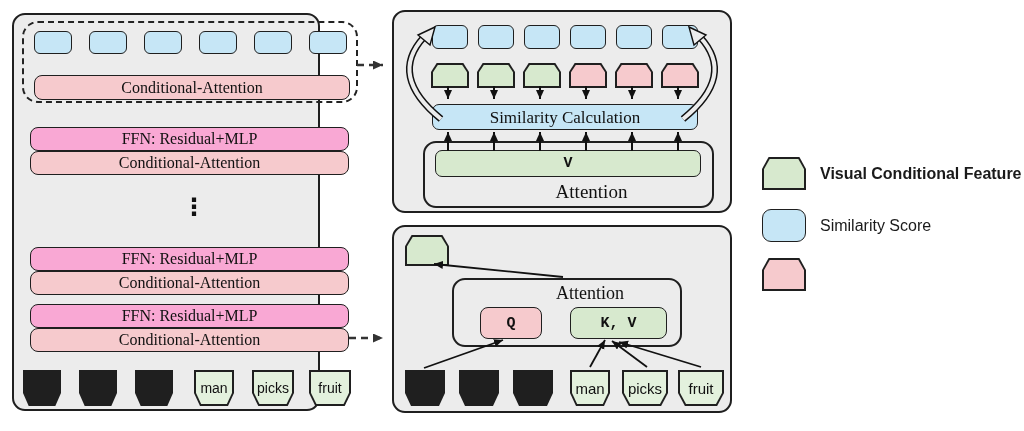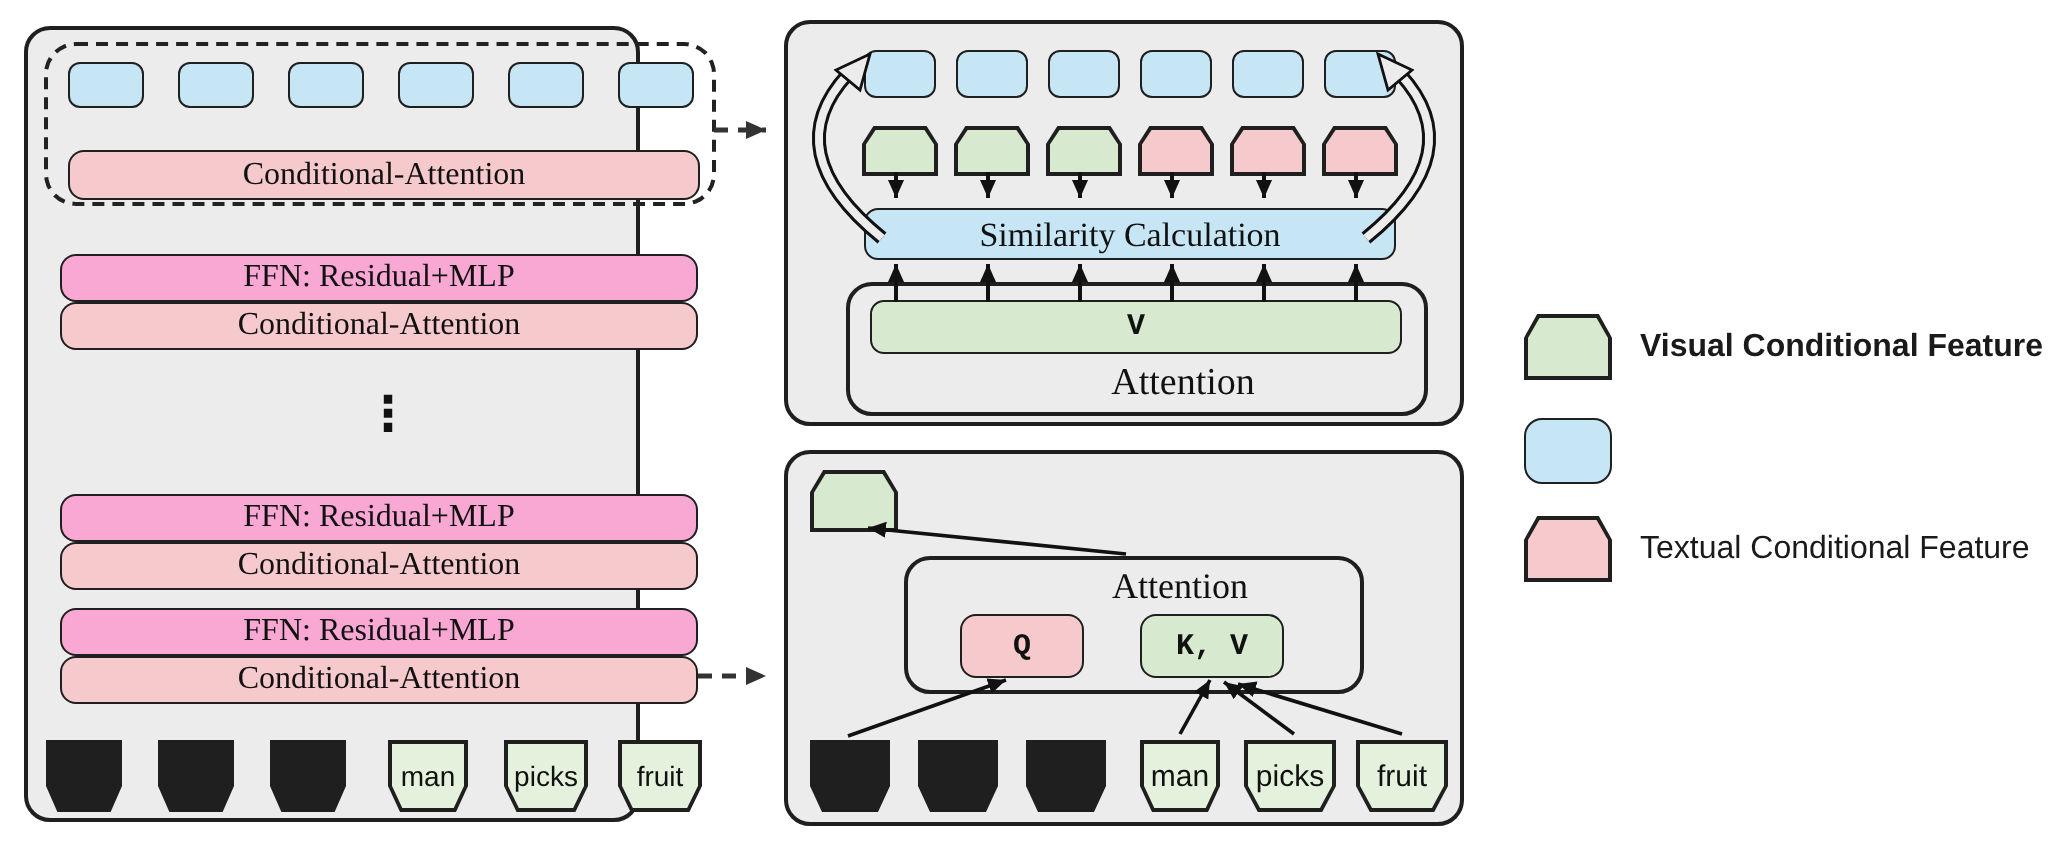--- a/index.html
+++ b/index.html
@@ -152,21 +152,21 @@
   <div class="panel" style="left:392px;top:225px;width:340px;height:188px;">
     <div class="tok cut-top" style="left:11px;top:8px;width:44px;height:31px;--bg:#d7e9ce;">
       <div class="bd"></div>
         <div class="fl"></div>
       </div>
 
     <div class="attn-box" style="left:58px;top:51px;width:230px;height:69px;">
       <div class="attn-label" style="top:3px;font-size:18px;">Attention</div>
     </div>
     <div class="bar pink mono" style="left:86px;top:80px;width:62px;height:32px;">Q</div>
-    <div class="bar green mono" style="left:176px;top:80px;width:72px;height:32px;">K, V</div>
+    <div class="bar green mono" style="left:176px;top:80px;width:97px;height:32px;">K, V</div>
 
     <div class="tok cut-bottom" style="left:11px;top:143px;width:40px;height:36px;">
       <div class="bd"></div>
         <div class="fl photo1"></div>
       </div>
     <div class="tok cut-bottom" style="left:65px;top:143px;width:40px;height:36px;">
       <div class="bd"></div>
         <div class="fl photo2"></div>
       </div>
     <div class="tok cut-bottom" style="left:119px;top:143px;width:40px;height:36px;">
@@ -193,26 +193,26 @@
       </div>
   </div>
 
   <div class="tok cut-top" style="left:762px;top:157px;width:44px;height:33px;--bg:#d7e9ce;">
     <div class="bd"></div>
       <div class="fl"></div>
     </div>
   <div class="legend-label" style="left:820px;top:164px;font-weight:bold;">Visual Conditional Feature</div>
 
   <div class="bluebox" style="left:762px;top:209px;width:44px;height:33px;border-radius:9px;"></div>
+  <div class="legend-label" style="left:820px;top:216px;">Similarity Score</div>
 
   <div class="tok cut-top" style="left:762px;top:258px;width:44px;height:33px;--bg:#f6cacd;">
     <div class="bd"></div>
       <div class="fl"></div>
     </div>
-  <div class="legend-label" style="left:820px;top:265px;">Textual Conditional Feature</div>
 
   <svg class="overlay" width="1024" height="431" viewBox="0 0 1024 431">
     <defs>
       <marker id="ah" markerWidth="10" markerHeight="9" refX="9" refY="4" orient="auto" markerUnits="userSpaceOnUse">
         <path d="M0,0 L9,4 L0,8 Z" fill="#111"></path>
       </marker>
       <marker id="ahd" markerWidth="11" markerHeight="10" refX="10" refY="4.5" orient="auto" markerUnits="userSpaceOnUse">
         <path d="M0,0 L10,4.5 L0,9 Z" fill="#333"></path>
       </marker>
     </defs>

